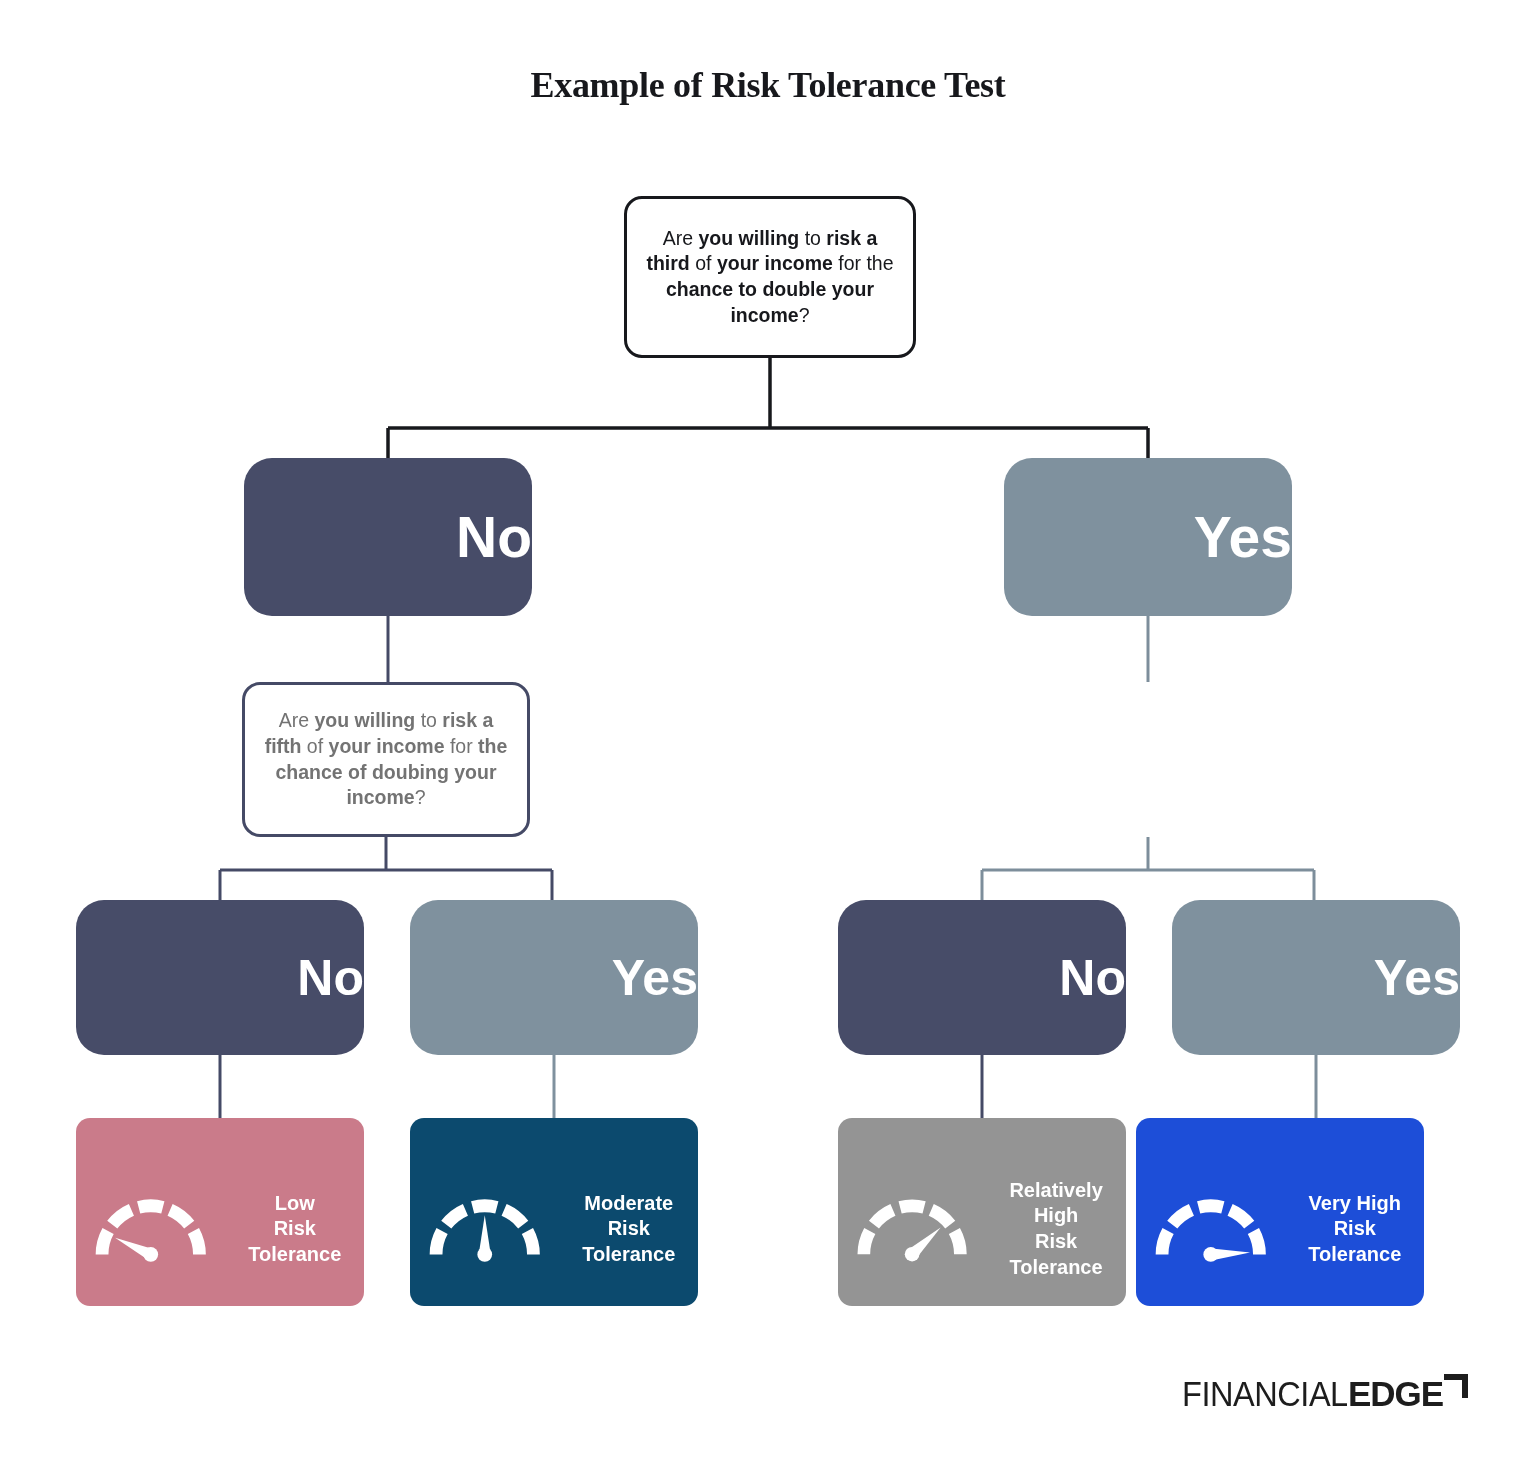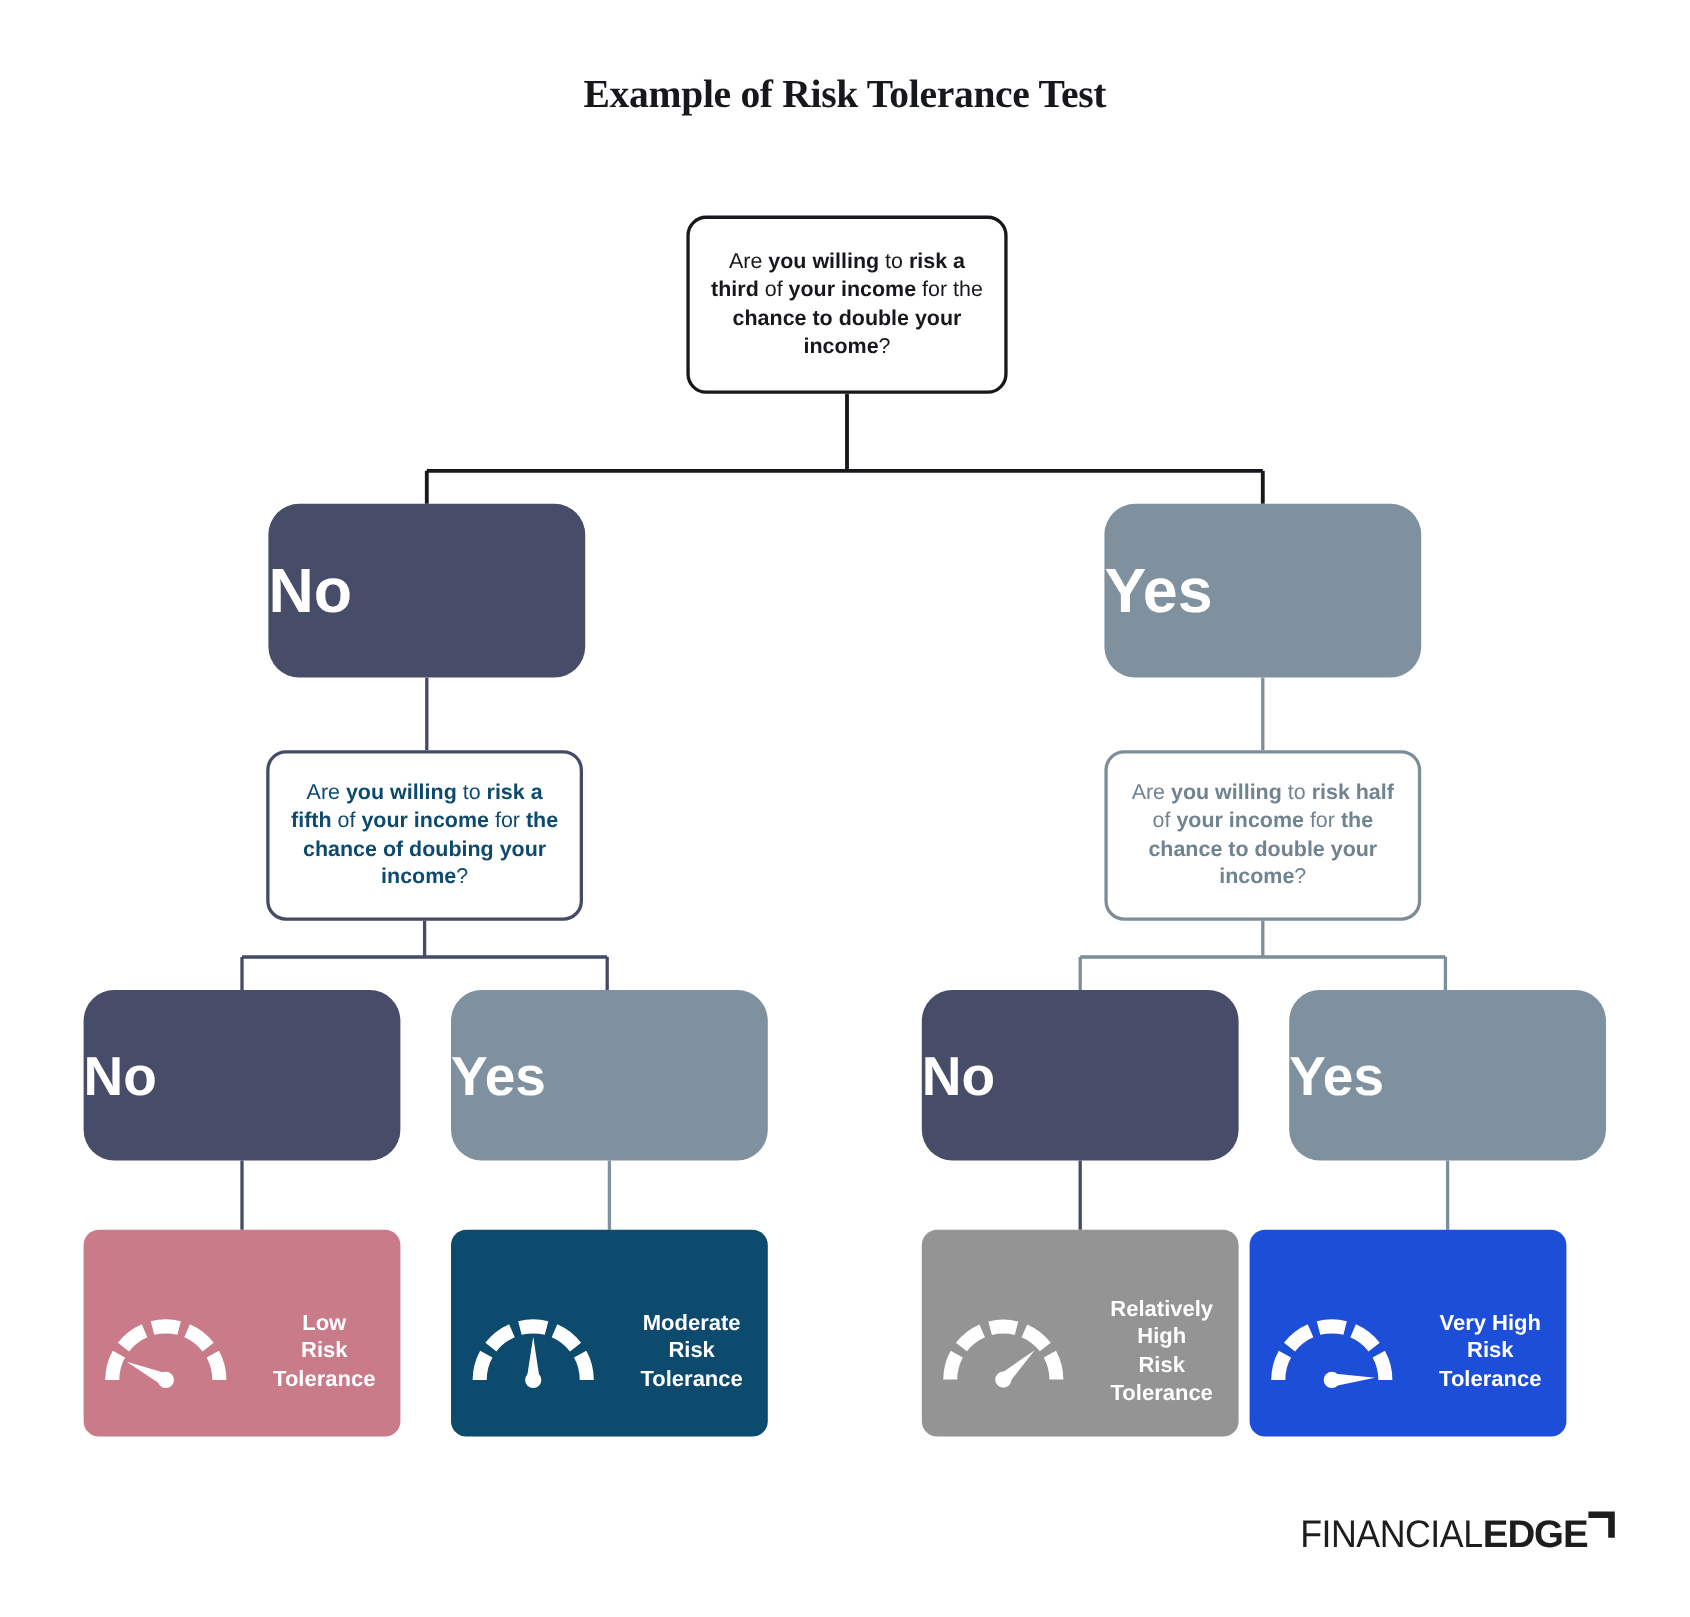--- a/index.html
+++ b/index.html
@@ -45,21 +45,21 @@
     height: 1470px;
     pointer-events: none;
   }
 
   
   .node {
     position: absolute;
     box-sizing: border-box;
     display: flex;
     align-items: center;
-    justify-content: flex-start;
+    justify-content: flex-end;
   }
 
   
   .question-box {
     border-radius: 18px;
     border-style: solid;
     background: #ffffff;
     text-align: center;
     line-height: 1.32;
     padding: 6px 14px;
@@ -81,21 +81,21 @@
     border-color: #17181c;
     color: #17181c;
   }
   .question-left {
     left: 242px;
     top: 682px;
     width: 288px;
     height: 155px;
     border-width: 3px;
     border-color: #454a66;
-    color: #0c4a6e;
+    color: #737373;
   }
   .question-right {
     left: 1004px;
     top: 682px;
     width: 288px;
     height: 155px;
     border-width: 3px;
     border-color: #7d8e9b;
     color: #6f8391;
   }
@@ -202,23 +202,20 @@
   <div class="node answer-box answer-lg ans-l1-no">
     <span>No</span>
   </div>
   <div class="node answer-box answer-lg ans-l1-yes">
     <span>Yes</span>
   </div>
 
   <div class="node question-box question-left">
     <div class="q-text"><span>Are </span><b>you willing</b><span> to </span><b>risk a fifth</b><span> of </span><b>your income</b><span> for </span><b>the chance of doubing your income</b><span>?</span></div>
   </div>
-  <div class="node question-box question-right">
-    <div class="q-text"><span>Are </span><b>you willing</b><span> to </span><b>risk half</b><span> of </span><b>your income</b><span> for </span><b>the chance to double your income</b><span>?</span></div>
-  </div>
 
   <div class="node answer-box answer-sm ans-l2-a">
     <span>No</span>
   </div>
   <div class="node answer-box answer-sm ans-l2-b">
     <span>Yes</span>
   </div>
   <div class="node answer-box answer-sm ans-l2-c">
     <span>No</span>
   </div>

